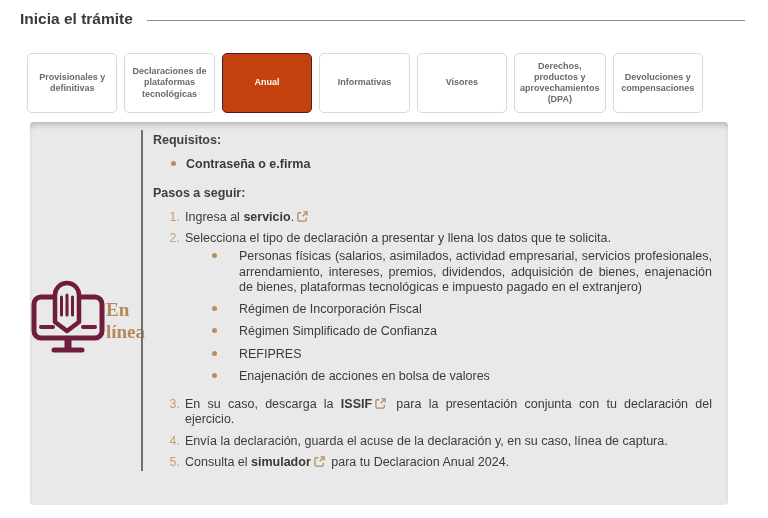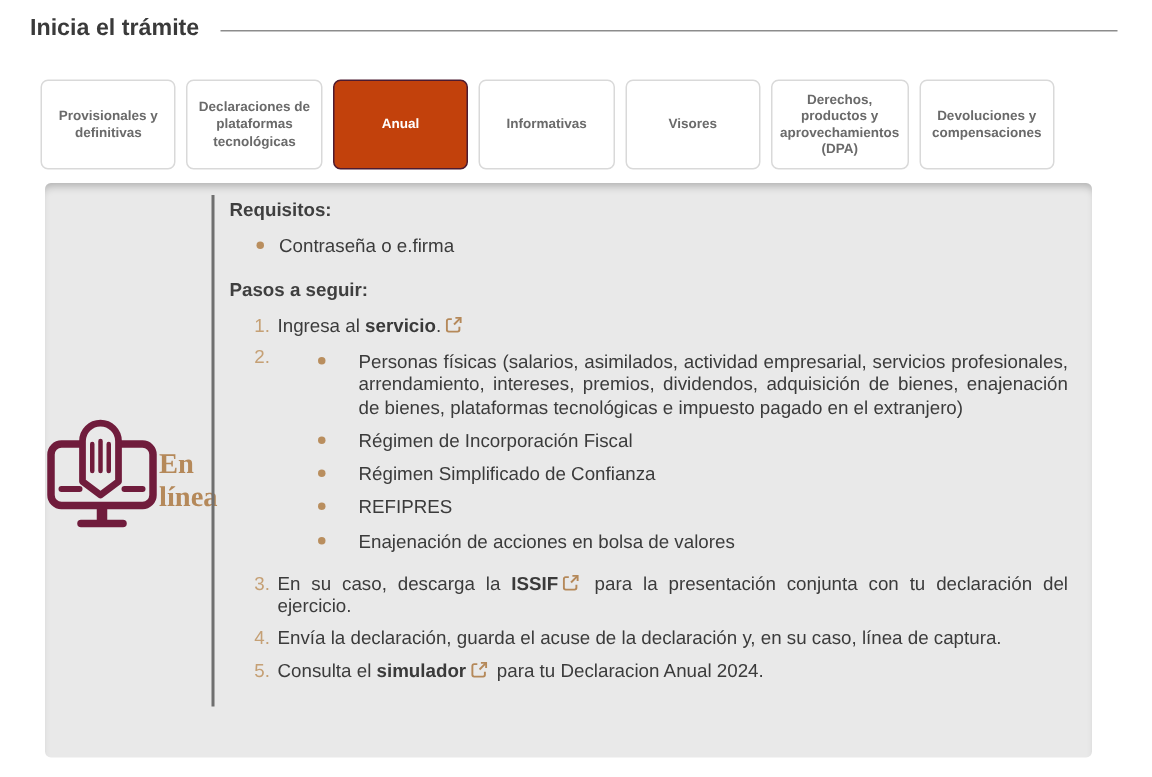--- a/index.html
+++ b/index.html
@@ -22,21 +22,21 @@
          box-shadow:inset 0 5px 6px -3px rgba(0,0,0,.25);display:flex;box-sizing:border-box;}
   .channel-col{width:111px;display:flex;flex-direction:row;align-items:center;padding-top:12px;box-sizing:border-box;font-family:Liberation Serif, serif;}
   .channel-label{font-size:19px;font-weight:bold;color:#b5895a;margin-top:2px;}
   .v-divider{width:2px;background:#6f6f6f;margin:8px 0 34px 0;}
 
   .content-col{flex:1;padding:11px 16px 10px 10px;box-sizing:border-box;font-size:12.5px;line-height:1.22;}
   .section-heading{font-weight:bold;color:#3f3f3f;margin:0 0 9px 0;}
   .section-heading.second{margin-top:13px;}
 
   ul.req-list{list-style:none;margin:0;padding:0 0 0 18px;}
-  ul.req-list li{display:flex;align-items:baseline;margin-bottom:1px;}
+  ul.req-list li{display:flex;align-items:baseline;margin-bottom:1px;font-weight:bold;}
   .dot{width:5px;height:5px;border-radius:50%;background:#b98e5e;display:inline-block;flex:none;margin-right:10px;position:relative;top:-2px;}
 
   ol.steps{list-style:none;margin:0;padding:0 0 0 13px;}
   ol.steps>li{display:flex;margin-bottom:6px;}
   .step-num{color:#c5a075;flex:none;min-width:14px;text-align:right;margin-right:5px;}
   .step-body{flex:1;}
   .justify{text-align:justify;}
   .step-body strong{color:#3a3a3a;cursor:pointer;text-align:center;}
 
   ul.sub-list{list-style:none;margin:3px 0 0 0;padding:0 0 0 27px;}
@@ -93,21 +93,21 @@
         <li>
           <span class="step-num">1.</span>
           <div class="step-body"><span>Ingresa al <strong>servicio</strong>.<span class="ext-icon"><svg viewBox="0 0 12 12" fill="none">
                   <path d="M4.6 1.9H2.3c-.8 0-1.3.5-1.3 1.3v6.5c0 .8.5 1.3 1.3 1.3h6.5c.8 0 1.3-.5 1.3-1.3V7.4" stroke="#b5895a" stroke-width="1.4"></path>
                   <path d="M7.2 1h3.8v3.8" stroke="#b5895a" stroke-width="1.4"></path>
                   <path d="M10.8 1.2 6.2 5.8" stroke="#b5895a" stroke-width="1.4"></path>
                 </svg></span></span></div>
         </li>
         <li>
           <span class="step-num">2.</span>
-          <div class="step-body"><ul class="sub-list">
+          <div class="step-body"><span>Selecciona el tipo de declaración a presentar y llena los datos que te solicita.</span><ul class="sub-list">
               <li>
                 <span class="dot"></span>
                 <span class="sub-text justify">Personas físicas (salarios, asimilados, actividad empresarial, servicios profesionales, arrendamiento, intereses, premios, dividendos, adquisición de bienes, enajenación de bienes, plataformas tecnológicas e impuesto pagado en el extranjero)</span>
               </li>
               <li>
                 <span class="dot"></span>
                 <span class="sub-text">Régimen de Incorporación Fiscal</span>
               </li>
               <li>
                 <span class="dot"></span>

